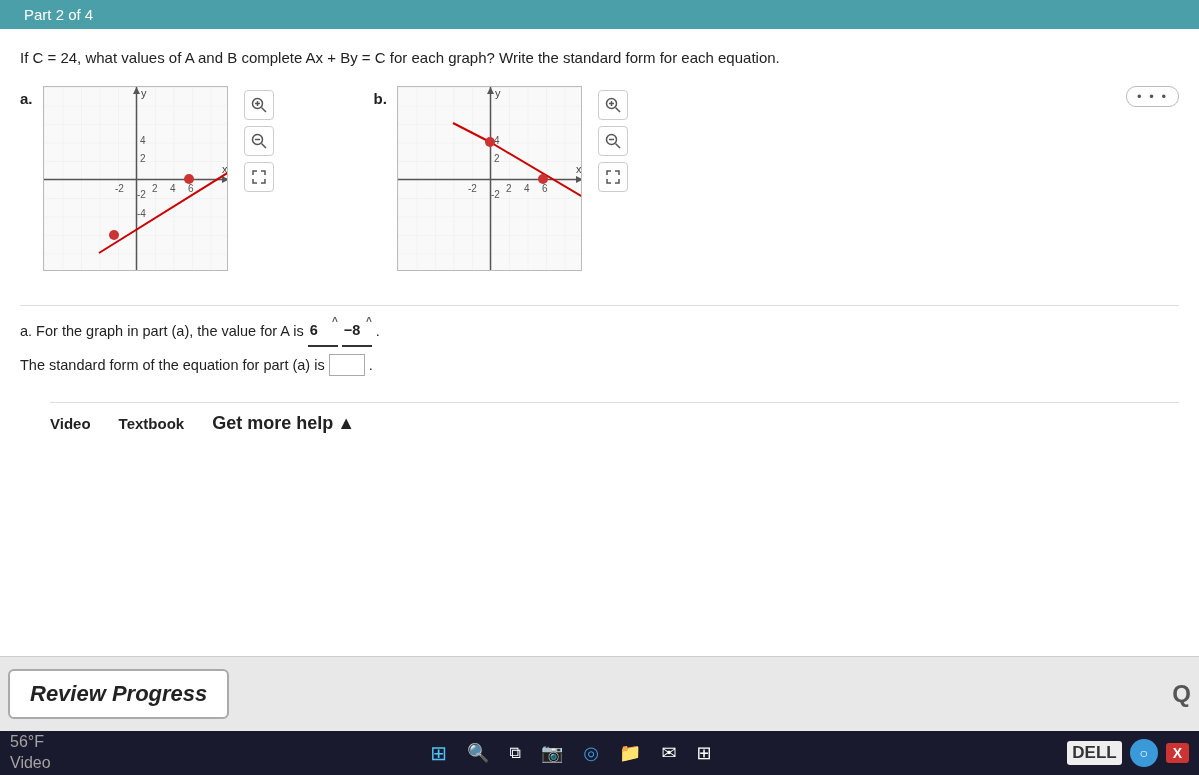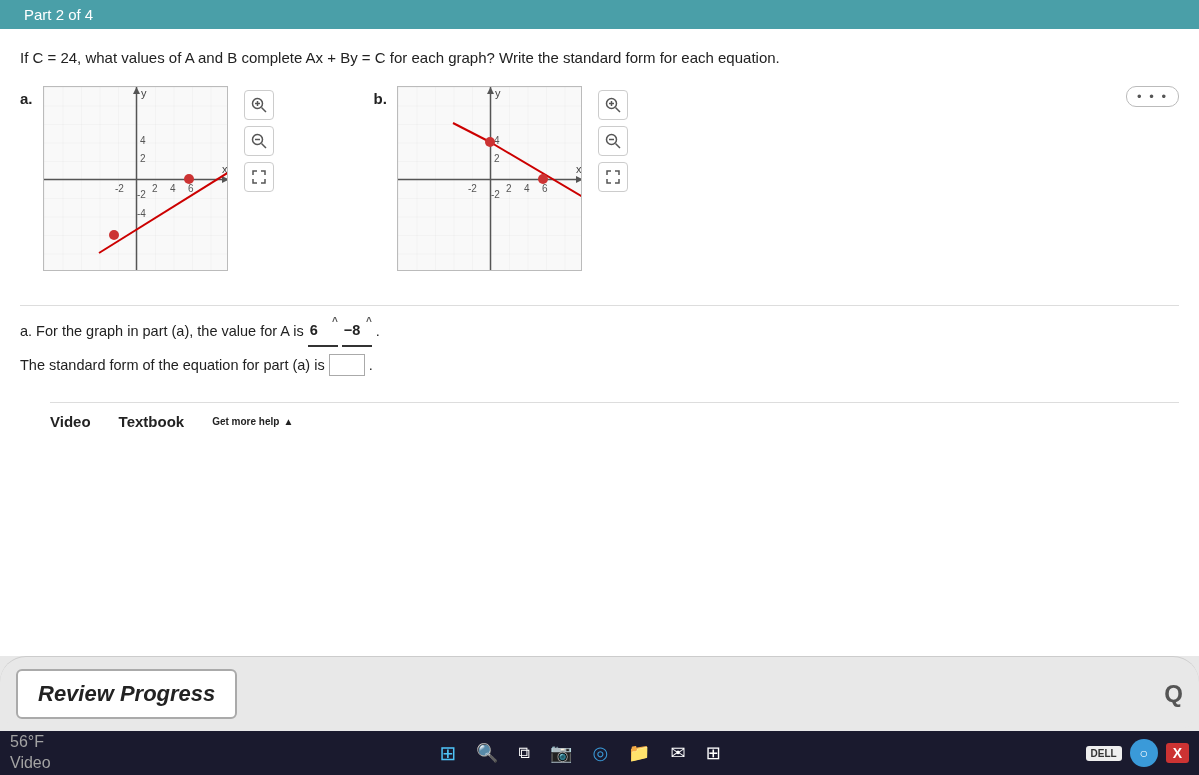--- a/index.html
+++ b/index.html
@@ -157,47 +157,46 @@
       font-weight: bold;
       color: #222;
       cursor: pointer;
       text-decoration: none;
     }
 
     .get-more-help {
       display: flex;
       align-items: center;
       gap: 4px;
-      font-size: 10px;
+      font-size: 18px;
       font-weight: bold;
       color: #222;
       cursor: pointer;
     }
 
     .more-btn {
       border: 1px solid #bbb;
       background: white;
       border-radius: 10px;
       padding: 2px 10px;
       font-size: 13px;
       cursor: pointer;
       color: #555;
       letter-spacing: 2px;
     }
 
     
     .review-bar {
       background: #e8e8e8;
       border-top: 1px solid #ccc;
-      padding: 12px 16px;
+      padding: 12px 8px;
       display: flex;
       align-items: center;
       justify-content: space-between;
       flex-shrink: 0;
-      border-radius: 26px;
     }
 
     .review-progress-btn {
       background: white;
       border: 2px solid #aaa;
       border-radius: 6px;
       padding: 10px 20px;
       font-size: 22px;
       font-weight: bold;
       color: #222;
@@ -253,21 +252,21 @@
 
     .taskbar-right {
       display: flex;
       align-items: center;
       gap: 8px;
     }
 
     .dell-badge {
       background: #eee;
       color: #333;
-      font-size: 10px;
+      font-size: 17px;
       font-weight: bold;
       border-radius: 3px;
       padding: 2px 5px;
       cursor: pointer;
     }
 
     .taskbar-circle {
       width: 28px;
       height: 28px;
       border-radius: 50%;

